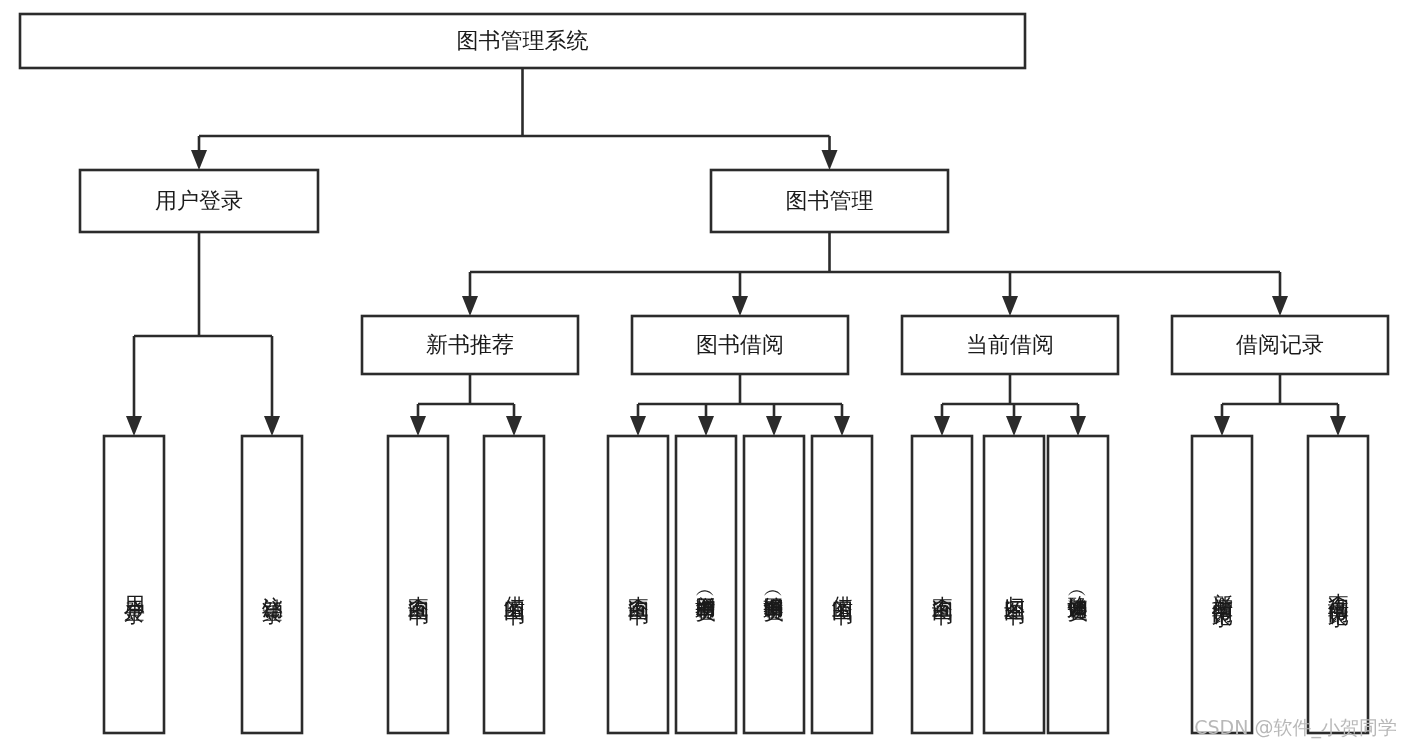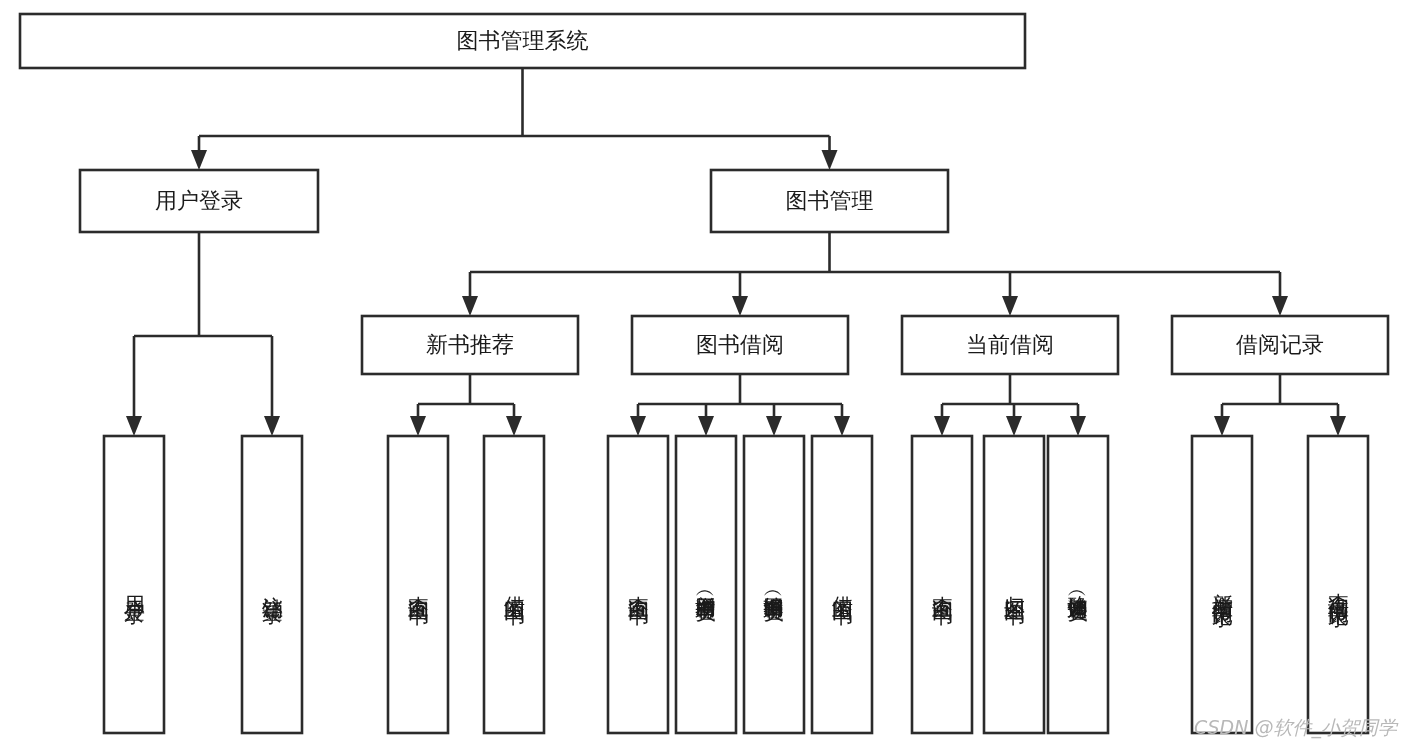--- a/index.html
+++ b/index.html
@@ -66,21 +66,20 @@
     pointer-events: none;
   }
   .watermark {
     position: absolute;
     right: 8px;
     bottom: 6px;
     font-family: "DejaVu Sans", "Liberation Sans", sans-serif;
     font-size: 19px;
     color: #b8b8b8;
     white-space: nowrap;
-    font-style: italic;
   }
 </style>
 </head>
 <body>
 
 <div id="diagram-root">
 
   <svg class="diagram-canvas" viewBox="0 0 1405 747" xmlns="http://www.w3.org/2000/svg">
     <g id="connectors-layer">
         <line x1="522.5" y1="68" x2="522.5" y2="136" class="connector"></line>

